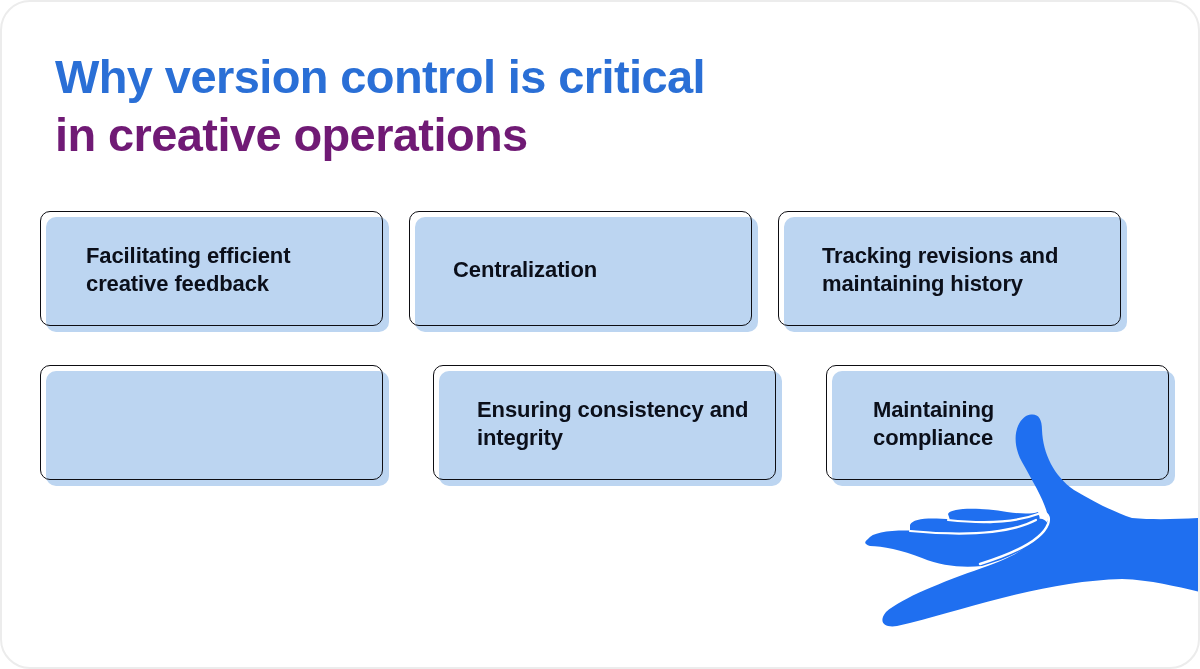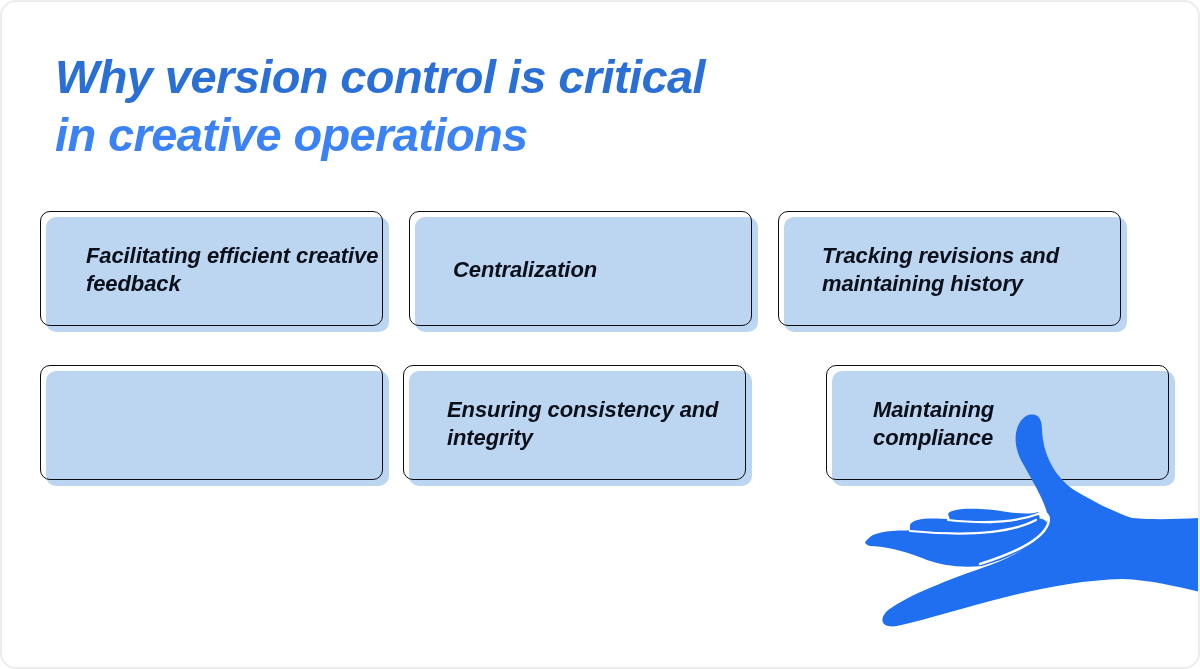--- a/index.html
+++ b/index.html
@@ -14,37 +14,36 @@
       position: relative;
       font-family: "Liberation Sans", "DejaVu Sans", sans-serif;
     }
     .frame {
       position: absolute;
       left: 0;
       top: 0;
       width: 1196px;
       height: 665px;
       border: 2px solid #ececec;
-      border-radius: 16px;
+      border-radius: 30px;
       background: #ffffff;
       overflow: hidden;
-      font-style: italic;
     }
     .title {
       position: absolute;
       left: 53px;
       top: 46px;
       margin: 0;
       font-weight: 700;
       font-size: 47px;
       line-height: 58px;
       letter-spacing: -0.6px;
     }
     .title .line1 { color: #2a6fd6; display: block; }
-    .title .line2 { color: #3b82f6; display: block; }
+    .title .line2 { color: #701a75; display: block; }
 
     .card {
       position: absolute;
       width: 343px;
       height: 115px;
     }
     .card .fill {
       position: absolute;
       left: 6px;
       top: 6px;
@@ -90,21 +89,21 @@
 </head>
 <body>
 
 <div class="frame">
 
   <h1 class="title">
     <span class="line1">Why version control is critical</span>
     <span class="line2">in creative operations</span>
   </h1>
 
-  <div class="card" style="left:38px; top:209px;padding-left:28px;">
+  <div class="card" style="left:38px; top:209px;">
     <div class="fill"></div>
     <div class="outline"></div>
     <div class="label" style="left:46px;">Facilitating efficient creative feedback</div>
   </div>
 
   <div class="card" style="left:407px; top:209px;">
     <div class="fill"></div>
     <div class="outline"></div>
     <div class="label">Centralization</div>
   </div>
@@ -113,21 +112,21 @@
     <div class="fill"></div>
     <div class="outline"></div>
     <div class="label" style="left:44px; right:10px;">Tracking revisions and maintaining history</div>
   </div>
 
   <div class="card" style="left:38px; top:363px;">
     <div class="fill"></div>
     <div class="outline"></div>
   </div>
 
-  <div class="card" style="left:401px; top:363px;">
+  <div class="card" style="left:431px; top:363px;">
     <div class="fill"></div>
     <div class="outline"></div>
     <div class="label">Ensuring consistency and integrity</div>
   </div>
 
   <div class="card" style="left:776px; top:363px;margin-left:48px;">
     <div class="fill"></div>
     <div class="outline"></div>
     <div class="label" style="left:47px; right:150px;">Maintaining compliance</div>
   </div>

